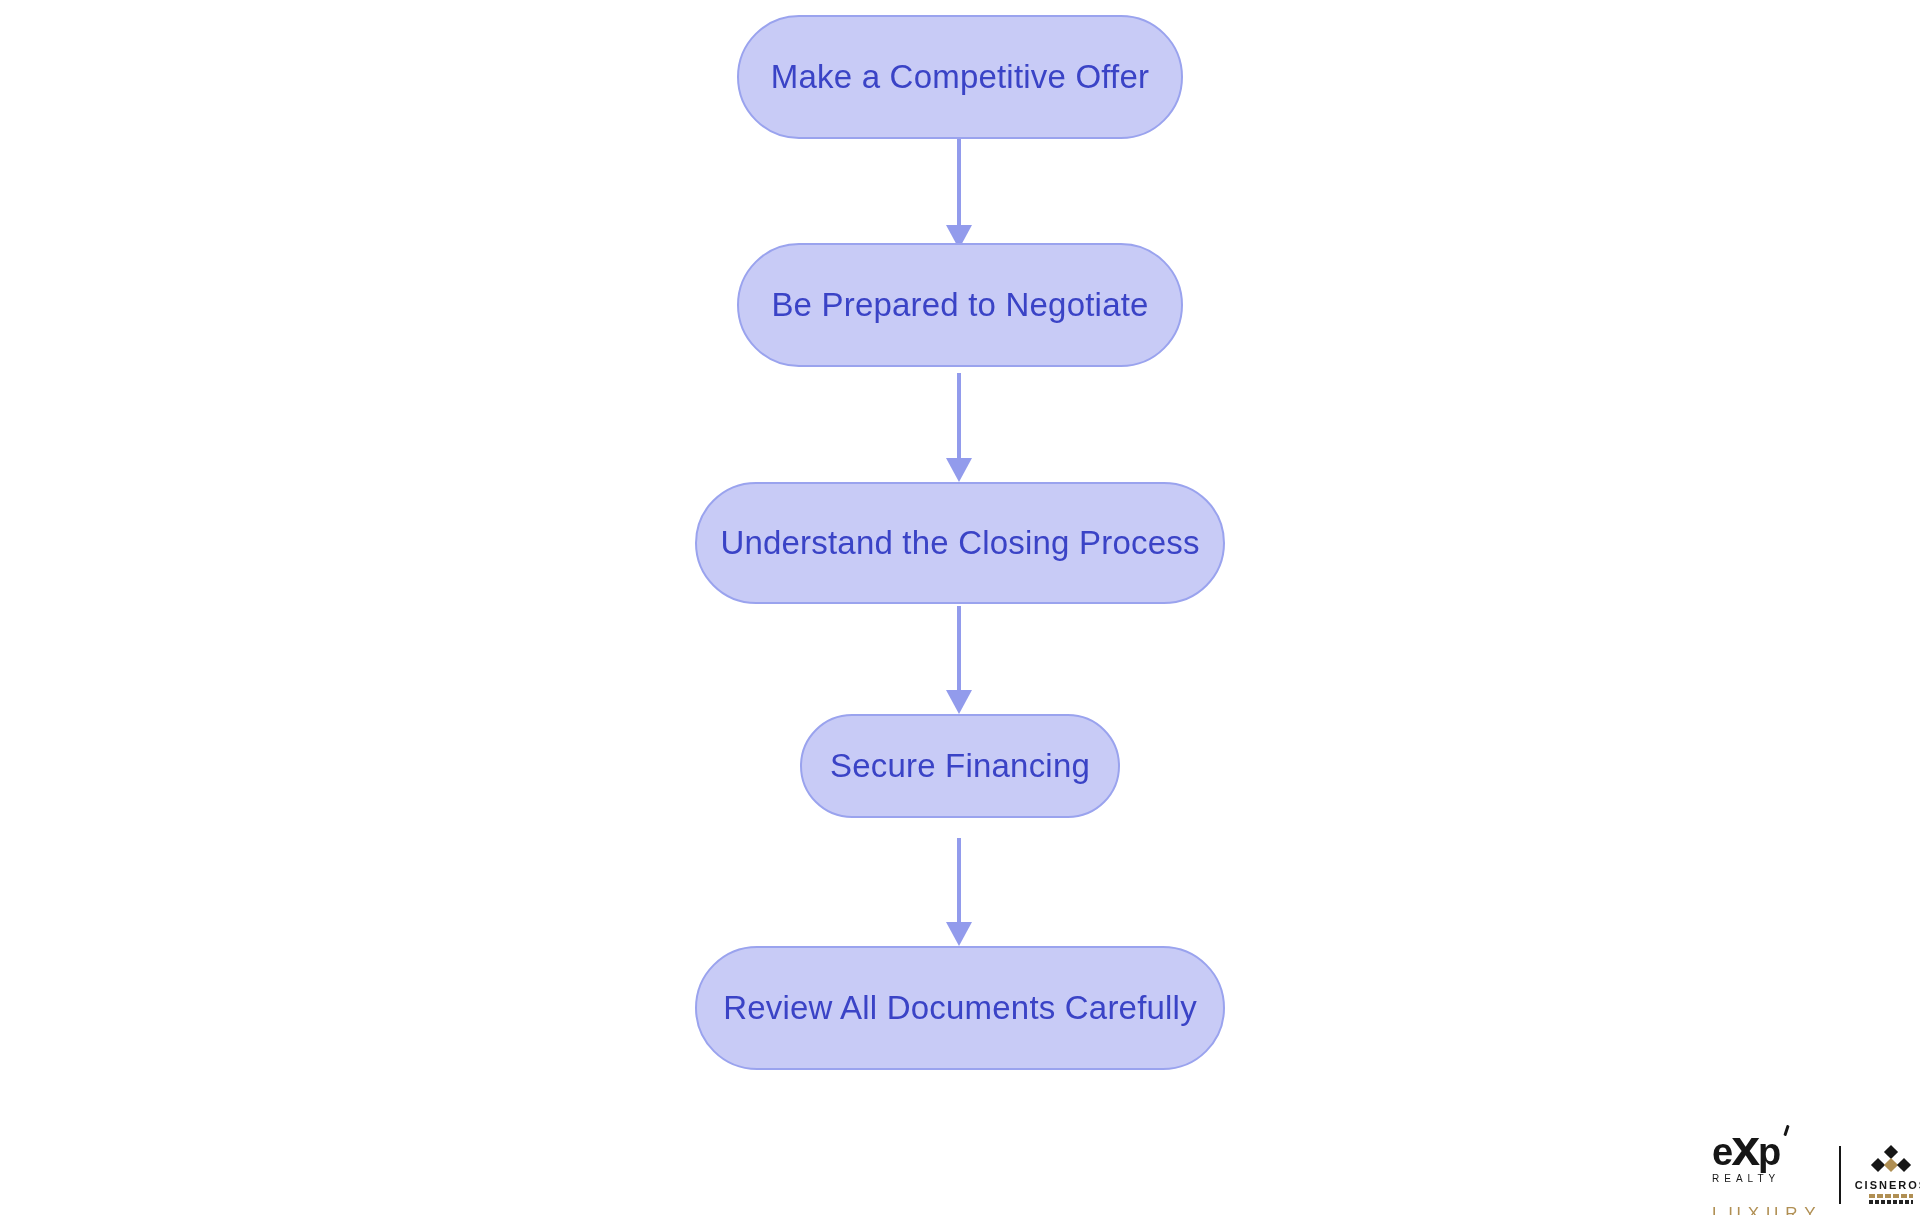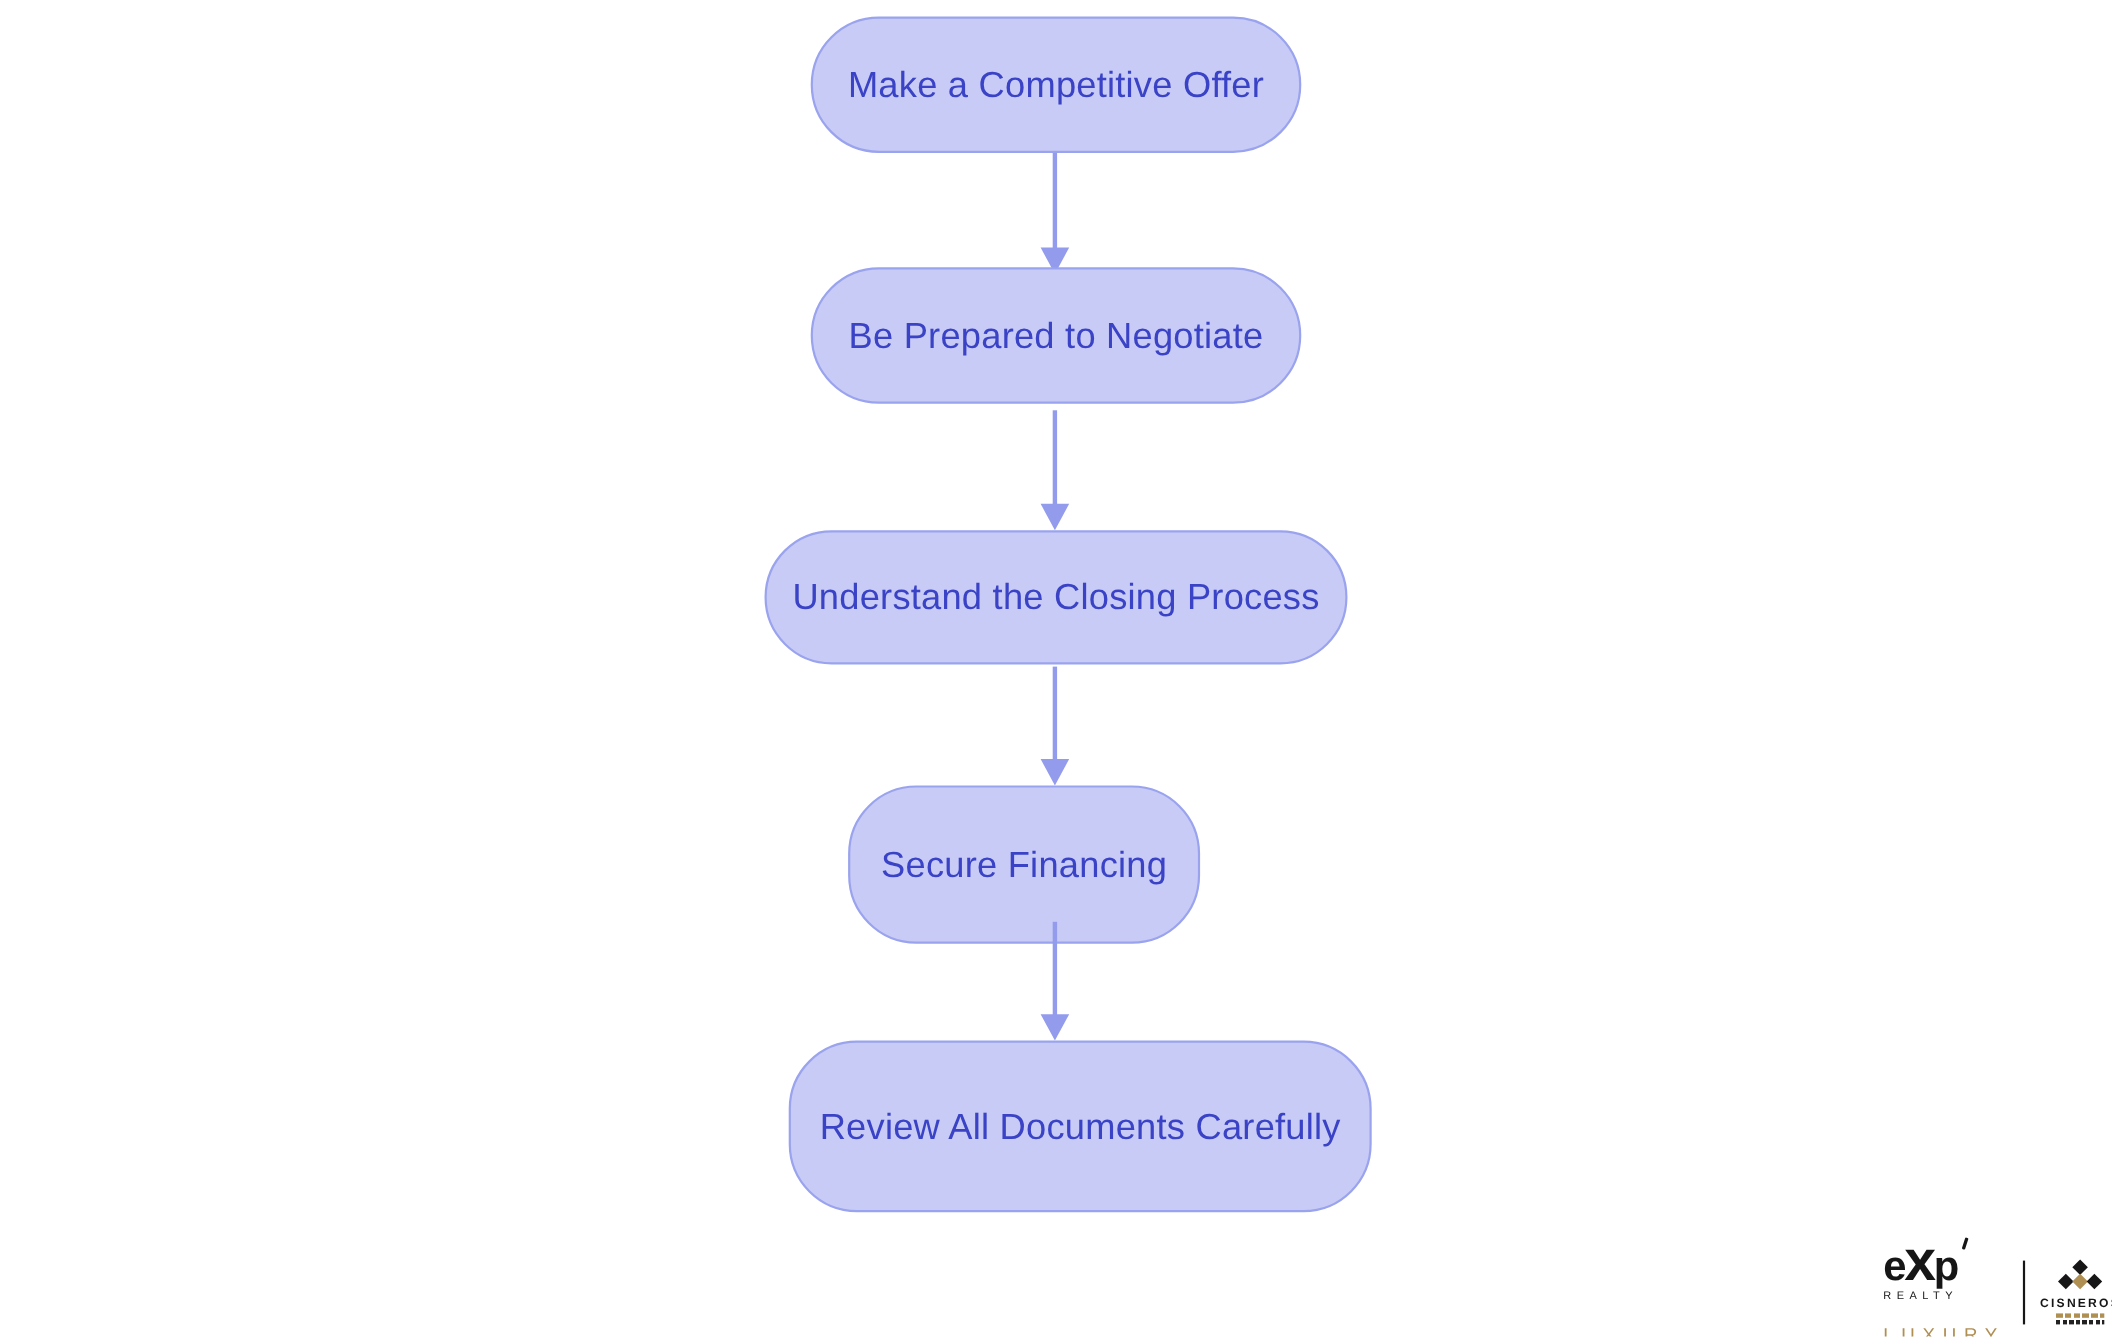--- a/index.html
+++ b/index.html
@@ -30,22 +30,22 @@
     align-items: center;
     justify-content: center;
     color: var(--node_text);
     font-size: 33px;
     letter-spacing: 0.2px;
     white-space: nowrap;
   }
   .n1 { left: 737px; top: 15px;  width: 446px; height: 124px; justify-content: center; }
   .n2 { left: 737px; top: 243px; width: 446px; height: 124px; }
   .n3 { left: 695px; top: 482px; width: 530px; height: 122px; }
-  .n4 { left: 771px; top: 714px; width: 320px; height: 144px; }
-  .n5 { left: 717px; top: 946px; width: 530px; height: 156px; align-items: center; }
+  .n4 { left: 800px; top: 714px; width: 320px; height: 104px; }
+  .n5 { left: 695px; top: 946px; width: 530px; height: 124px; align-items: center; }
 
   
   .arrow { position: absolute; left: 946px; width: 26px; }
   .a1 { top: 139px; height: 110px; }
   .a2 { top: 373px; height: 109px; }
   .a3 { top: 606px; height: 108px; }
   .a4 { top: 838px; height: 108px; }
   .arrow .shaft {
     position: absolute;
     left: 11px; top: 0; bottom: 21px;

